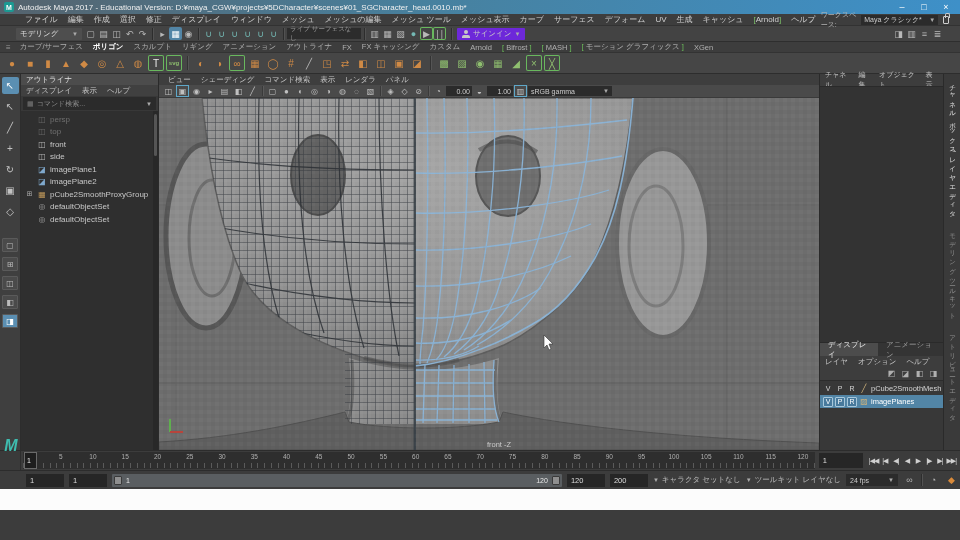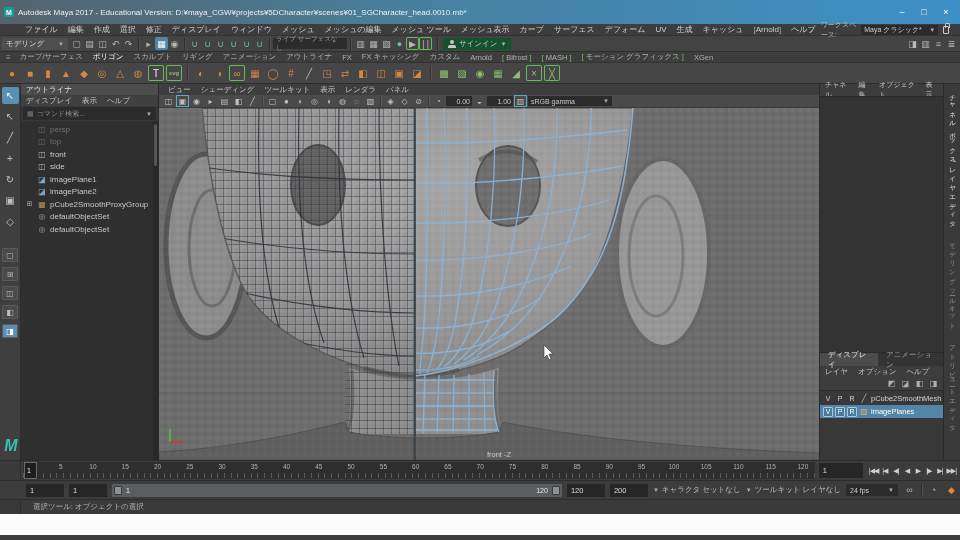--- a/index.html
+++ b/index.html
@@ -1,53 +1,53 @@
 <!DOCTYPE html>
 <html><head>
 <meta charset="utf-8">
 <style>
 *{box-sizing:border-box;margin:0;padding:0}
 body{background:#222}
 #app{width:960px;height:540px;position:relative;background:#3c3c3c;font-family:"Liberation Sans","DejaVu Sans",sans-serif;color:#c8c8c8;overflow:hidden;cursor:default}
 .r{display:flex;align-items:center}
 
-.titlebar{height:24px;display:flex;align-items:center;gap:4px;padding:0 4px;background:linear-gradient(90deg,#55636d 0%,#47819f 45%,#3e90c8 100%);font-size:9px;color:#f0f0f0}
+.titlebar{height:14px;display:flex;align-items:center;gap:4px;padding:0 4px;background:linear-gradient(90deg,#55636d 0%,#47819f 45%,#3e90c8 100%);font-size:9px;color:#f0f0f0}
 .maya-badge{width:10px;height:10px;flex:none;background:#1b9a93;border-radius:2px;color:#fff;font-size:7px;font-weight:bold;display:flex;align-items:center;justify-content:center}
 .title-text{flex:1;white-space:nowrap;overflow:hidden;font-size:8px}
 .winbtns{display:flex;gap:10px;padding-right:4px}
 .winbtns span{font-size:9px;color:#fff;width:12px;text-align:center}
 
 .menubar{height:12px;background:#3d3d3d;border-bottom:1px solid #323232;display:flex;align-items:center;font-size:8px;padding:0 20px}
 .menu-item{padding:0 5px;color:#cfcfcf;white-space:nowrap}
 .menu-item.arnold::before{content:"[";color:#7ec46a}
 .menu-item.arnold::after{content:"]";color:#7ec46a}
 .workspace{margin-left:auto;display:flex;align-items:center;gap:3px;font-size:7px;color:#bbb}
 .ws-dd{width:104px;height:10px;background:#2b2b2b;display:flex;align-items:center;justify-content:space-between;padding:0 3px;font-size:7px;color:#ccc}
 .lock-icon{width:7px;height:8px;border:1px solid #cfcfcf;border-radius:1px;position:relative;margin-left:2px}
 .lock-icon::before{content:"";position:absolute;top:-4px;left:1px;width:3px;height:4px;border:1px solid #cfcfcf;border-bottom:none;border-radius:2px 2px 0 0}
 
-.statusline{height:16px;background:#434343;border-bottom:1px solid #2e2e2e;display:flex;align-items:center;padding:0 2px;gap:2px;font-size:7px}
+.statusline{height:16px;background:#434343;border-bottom:1px solid #2e2e2e;display:flex;align-items:center;padding:0 16px;gap:2px;font-size:7px}
 .mode-dd{width:66px;height:12px;flex:none;background:#4e4e4e;border-radius:1px;display:flex;align-items:center;justify-content:space-between;padding:0 4px;font-size:7.5px;color:#ddd}
 .caret{font-size:6px;color:#aaa}
 .sl-sep{width:1px;height:12px;background:#2d2d2d;margin:0 3px;box-shadow:1px 0 0 #525252}
 .sicon{width:13px;height:13px;display:flex;align-items:center;justify-content:center;font-size:9px;color:#b8b8b8;border-radius:2px;flex:none}
 .sicon.active{background:#5285a6;color:#fff}
 .sicon.teal{color:#74b9b4}
 .sicon.framed{box-shadow:inset 0 0 0 1px #69b85e}
 .live-box{width:74px;height:11px;background:#2c2c2c;font-size:6.5px;color:#999;display:flex;align-items:center;padding:0 3px;flex:none}
-.signin{display:flex;align-items:center;gap:3px;height:12px;padding:0 5px;background:#14532d;border-radius:1px;font-size:7.5px}
+.signin{display:flex;align-items:center;gap:3px;height:12px;padding:0 5px;background:#6d28d9;border-radius:1px;font-size:7.5px}
 .person-icon{width:8px;height:8px;position:relative}
 .person-icon::before{content:"";position:absolute;top:0;left:2px;width:4px;height:4px;border-radius:50%;background:#c8c8c8}
 .person-icon::after{content:"";position:absolute;bottom:0;left:0;width:8px;height:3px;border-radius:2px 2px 0 0;background:#c8c8c8}
 .spacer{flex:1}
 
 .shelftabs{height:11px;background:#3d3d3d;border-bottom:1px solid #333;display:flex;align-items:center;font-size:7.5px;padding:0 2px}
 .shelf-hamburger{color:#999;font-size:8px;padding:0 4px}
 .shelf-tab{padding:0 5px;color:#b0b0b0;white-space:nowrap}
-.shelf-tab.active{color:#fff;font-weight:normal}
+.shelf-tab.active{color:#fff;font-weight:bold}
 .shelf-tab.bracketed::before{content:"[ ";color:#6cc25a}
 .shelf-tab.bracketed::after{content:" ]";color:#6cc25a}
 .shelficons{height:21px;background:#464646;border-bottom:1px solid #2d2d2d;display:flex;align-items:center;padding:0 4px;gap:2px}
 .shicon{width:16px;height:16px;border-radius:2px;display:flex;align-items:center;justify-content:center;font-size:10px;flex:none}
 .shicon.orange{color:#d08a45}
 .shicon.green{color:#8fbf6f}
 .shicon.gray{color:#b5b5b5}
 .shicon.white{color:#e8e8e8}
 .shicon.framedg{box-shadow:inset 0 0 0 1px #69b85e}
 .shicon.small{font-size:6px;font-weight:bold}
@@ -377,21 +377,21 @@
             <span class="oicon set">◎</span>
             <span>defaultObjectSet</span>
           </div>
         </div>
     </div>
 
     <div class="viewport">
       <div class="panelmenu" id="panel-menu">
           <span>ビュー</span>
           <span>シェーディング</span>
-          <span>ツールキット</span>
+          <span>コマンド検索</span>
           <span>表示</span>
           <span>レンダラ</span>
           <span>パネル</span>
         </div>
       <div class="vptoolbar" id="vp-toolbar">
           <span class="vpicon">◫</span>
           <span class="vpicon framed">▣</span>
           <span class="vpicon">◉</span>
           <span class="vpicon">▸</span>
           <span class="vpicon">▤</span>
@@ -656,21 +656,17 @@
       <span>24 fps</span>
       <span class="caret">▼</span>
     </div>
     <span class="rs-icon">∞</span>
     <span class="rs-sep"></span>
     <span class="rs-icon">◔</span>
     <span class="rs-icon autokey">◆</span>
   </div>
 
 
-  <div class="helpline">
-    <div class="hl-cap"></div>
-    <span class="hl-text">選択ツール: オブジェクトの選択</span>
-  </div>
 
   <div class="whitestrip"></div>
 
   <div class="m-logo">M</div>
 </div>
 
 </body></html>

